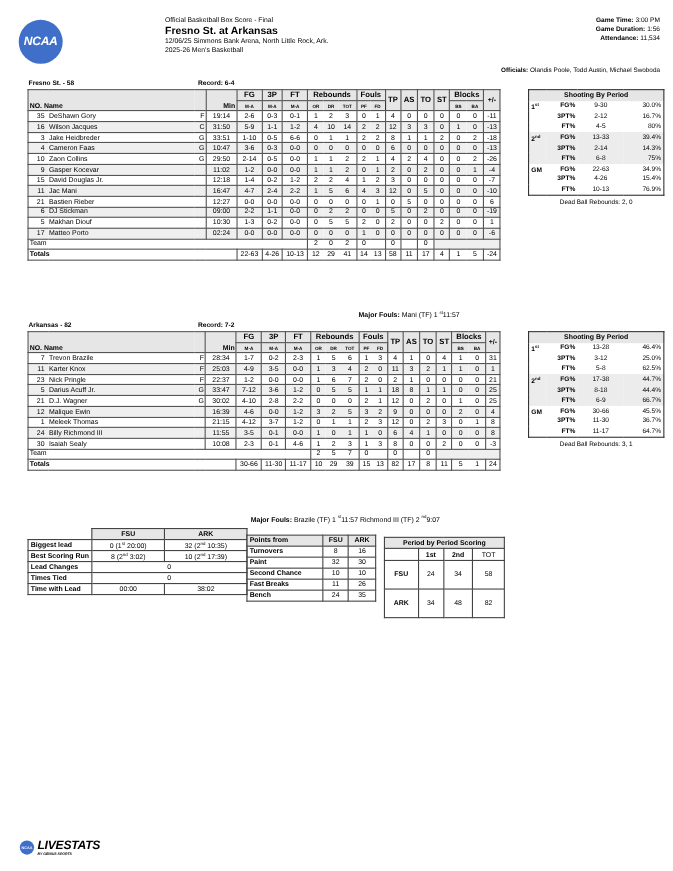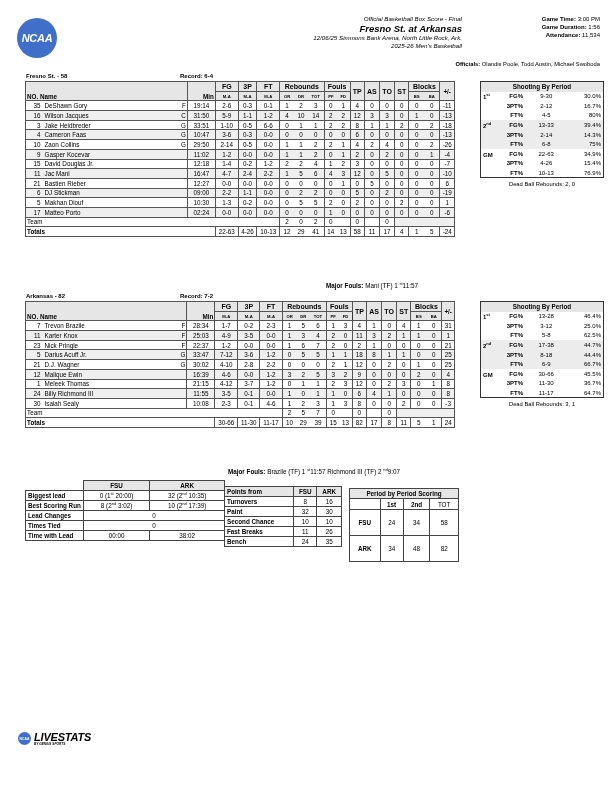--- a/index.html
+++ b/index.html
@@ -1,19 +1,19 @@
 <!DOCTYPE html>
 <html><head>
 <meta charset="utf-8">
 <style>
   * { box-sizing: border-box; margin: 0; padding: 0; }
   body { width: 612px; height: 792px; background: #fff; font-family: "Liberation Sans", sans-serif; color: #000; position: relative; overflow: hidden; }
   .abs { position: absolute; }
   .logo { left: 17px; top: 18px; width: 40px; height: 40px; border-radius: 50%; background: #3f6fc9; color: #fff; font-weight: bold; font-style: italic; font-size: 11px; display: flex; align-items: center; justify-content: center; letter-spacing: -0.3px; }
-  .hdr-center { left: 150px; width: 312px; top: 15px; text-align: right; font-style: italic; }
+  .hdr-center { left: 150px; width: 312px; top: 15px; text-align: left; }
   .hdr-center .sub { font-size: 6.2px; line-height: 8px; }
   .hdr-center .title { font-size: 9.5px; font-weight: bold; line-height: 11px; }
   .hdr-right { right: 12px; top: 15px; text-align: right; font-size: 6px; line-height: 8px; }
   .hdr-right b { font-weight: bold; }
   .officials { right: 12px; top: 61px; font-size: 5.8px; }
   .team-label { font-size: 6px; font-weight: bold; }
   table { border-collapse: collapse; }
   .box { font-size: 6.3px; }
   .box td, .box th { border: 0.6px solid #555; height: 9.7px; padding: 0 1px; text-align: center; white-space: nowrap; }
   .box th { background: #e6e6e6; font-weight: bold; }
@@ -43,21 +43,21 @@
   .dead { font-size: 5.8px; text-align: center; width: 124px; }
   .major { font-size: 6.3px; }
   .major b { font-weight: bold; }
   .misc { font-size: 6.3px; }
   .misc td, .misc th { border: 0.6px solid #444; height: 10px; padding: 0 2px; white-space: nowrap; }
   .misc th { background: #e6e6e6; font-weight: bold; }
   .misc td.lbl { font-weight: bold; text-align: left; }
   .misc td.c { text-align: center; }
   .pts th.lbl { text-align: left; }
   .pbp td, .pbp th { text-align: center; }
-  .footer-logo { left: 18px; top: 732px; display: flex; gap: 3px; }
+  .footer-logo { left: 18px; top: 764px; display: flex; gap: 3px; }
   .footer-logo .circ { width: 13px; height: 13px; border-radius: 50%; background: #3f6fc9; color: #fff; font-size: 3.4px; font-weight: bold; display: flex; align-items: center; justify-content: center; }
   .footer-logo .txt { font-weight: bold; font-style: italic; font-size: 11px; letter-spacing: -0.2px; line-height: 10px; }
   .footer-logo .by { font-size: 3.2px; font-weight: bold; font-style: italic; }
 </style>
 </head>
 <body>
 
 <div class="abs logo">
     <span>NCAA</span>
   </div>

